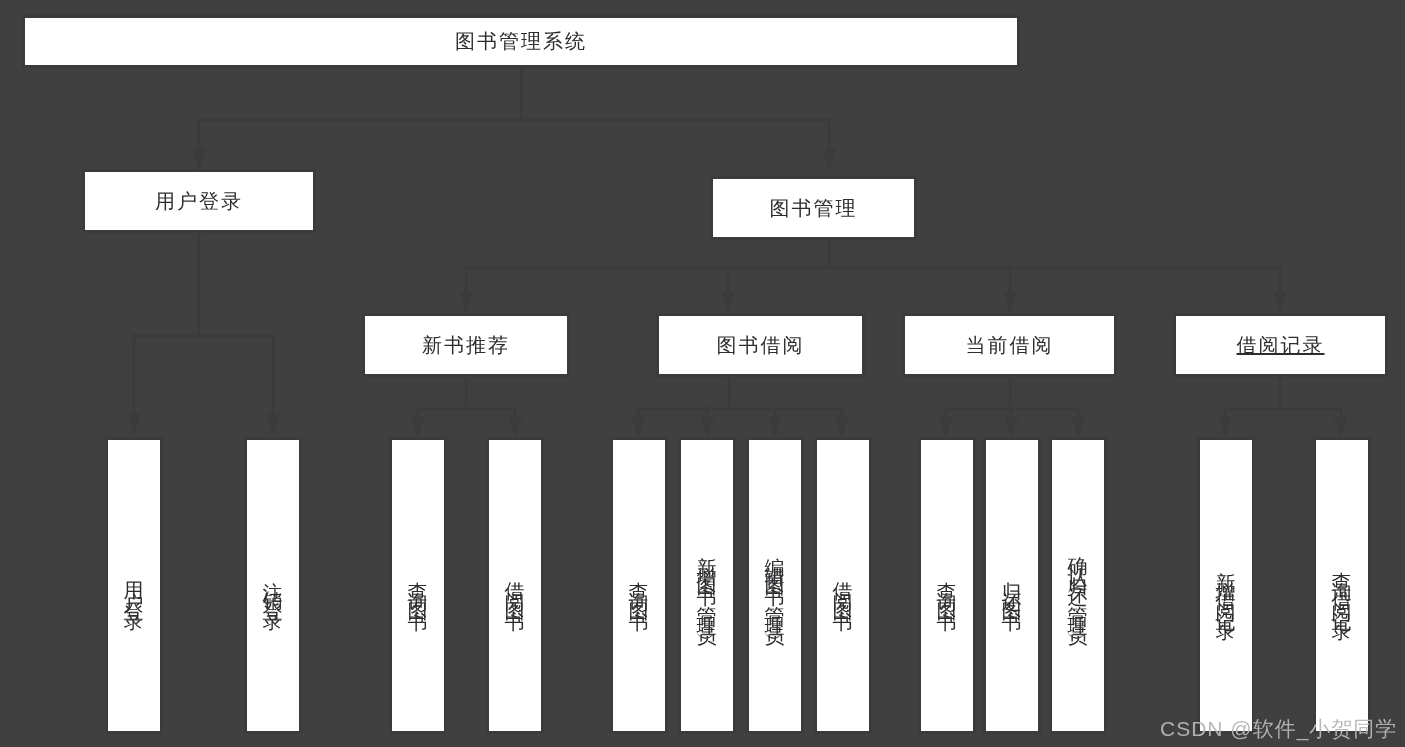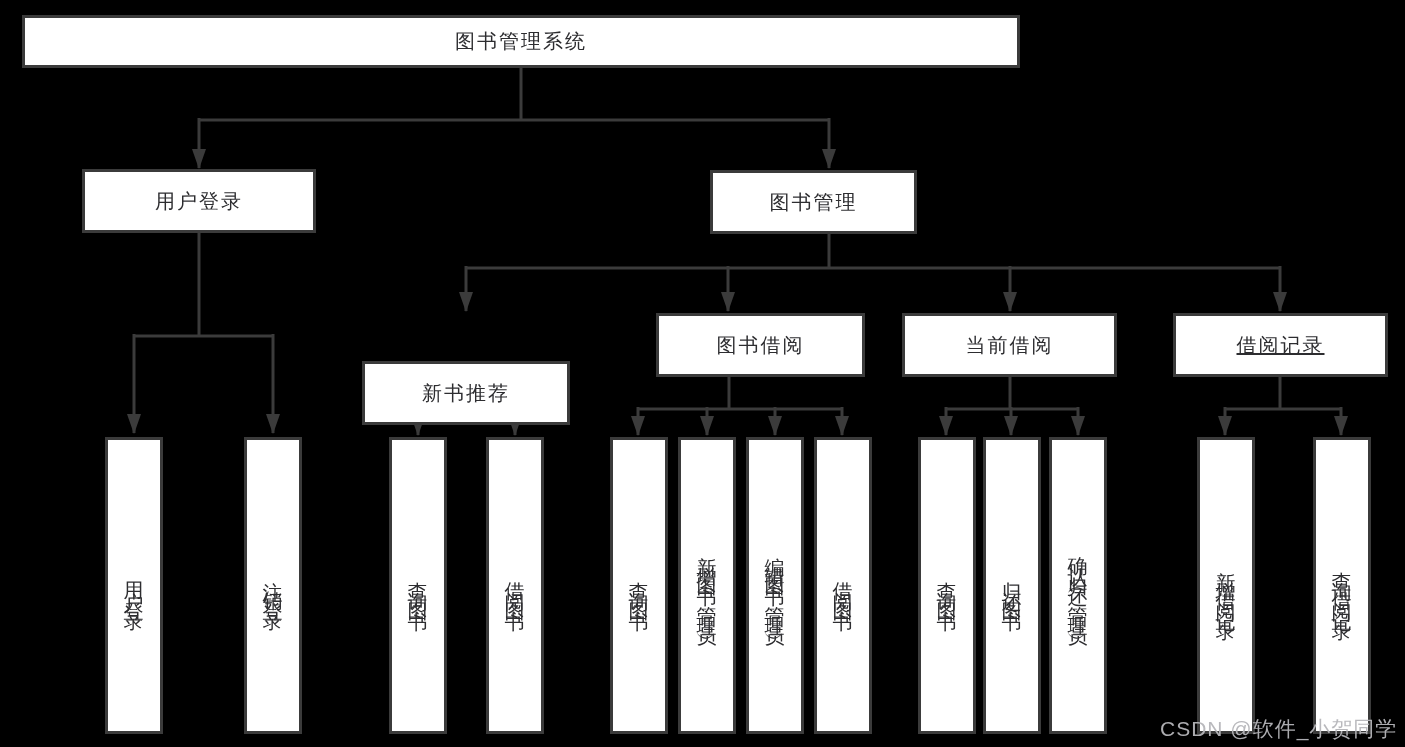--- a/index.html
+++ b/index.html
@@ -1,38 +1,38 @@
 <!DOCTYPE html>
 <html><head>
 <meta charset="utf-8">
 <style>
   html,body{margin:0;padding:0;}
   body{
     width:1405px;height:747px;background:#ffffff;
     font-family:"Liberation Sans","DejaVu Sans",sans-serif;
     position:relative;overflow:hidden;
   }
-  .stage{position:absolute;left:0;top:0;width:1405px;height:747px;background:#000000;}
+  .stage{position:absolute;left:0;top:0;width:1405px;height:747px;background:#404040;}
   .connectors{position:absolute;left:0;top:0;z-index:1;}
   .box{
     position:absolute;box-sizing:border-box;z-index:2;
     background:#ffffff;border:3px solid #3b3b3b;
     display:flex;align-items:center;justify-content:center;
     color:#2d2d30;
   }
   .h-label{font-size:20px;letter-spacing:2px;white-space:nowrap;}
   .v-label{
     writing-mode:vertical-rl;text-orientation:mixed;
     font-size:20px;letter-spacing:10px;line-height:1.1;
   }
   
   .n-root {left:22px;  top:15px;  width:998px; height:53px;}
   .n-login{left:82px;  top:169px; width:234px; height:64px;}
-  .n-mgmt {left:710px; top:170px; width:207px; height:64px;}
-  .n-l3-1 {left:362px; top:313px; width:208px; height:64px;margin-top:48px;}
+  .n-mgmt {left:710px; top:176px; width:207px; height:64px;}
+  .n-l3-1 {left:362px; top:313px; width:208px; height:64px;}
   .n-l3-2 {left:624px; top:313px; width:209px; height:64px;margin-left:32px;}
   .n-l3-3 {left:902px; top:313px; width:215px; height:64px;}
   .n-l3-4 {left:1173px;top:313px; width:215px; height:64px;text-decoration:underline;}
   .leaf   {top:437px; height:297px; width:58px;}
   .lf-1 {left:105px;}  .lf-2 {left:244px;}
   .lf-3 {left:389px;}  .lf-4 {left:486px;}
   .lf-5 {left:610px;}  .lf-6 {left:678px;}
   .lf-7 {left:746px;}  .lf-8 {left:814px;}
   .lf-9 {left:918px;}  .lf-10{left:983px;}  .lf-11{left:1049px;}
   .lf-12{left:1197px;} .lf-13{left:1313px;}

